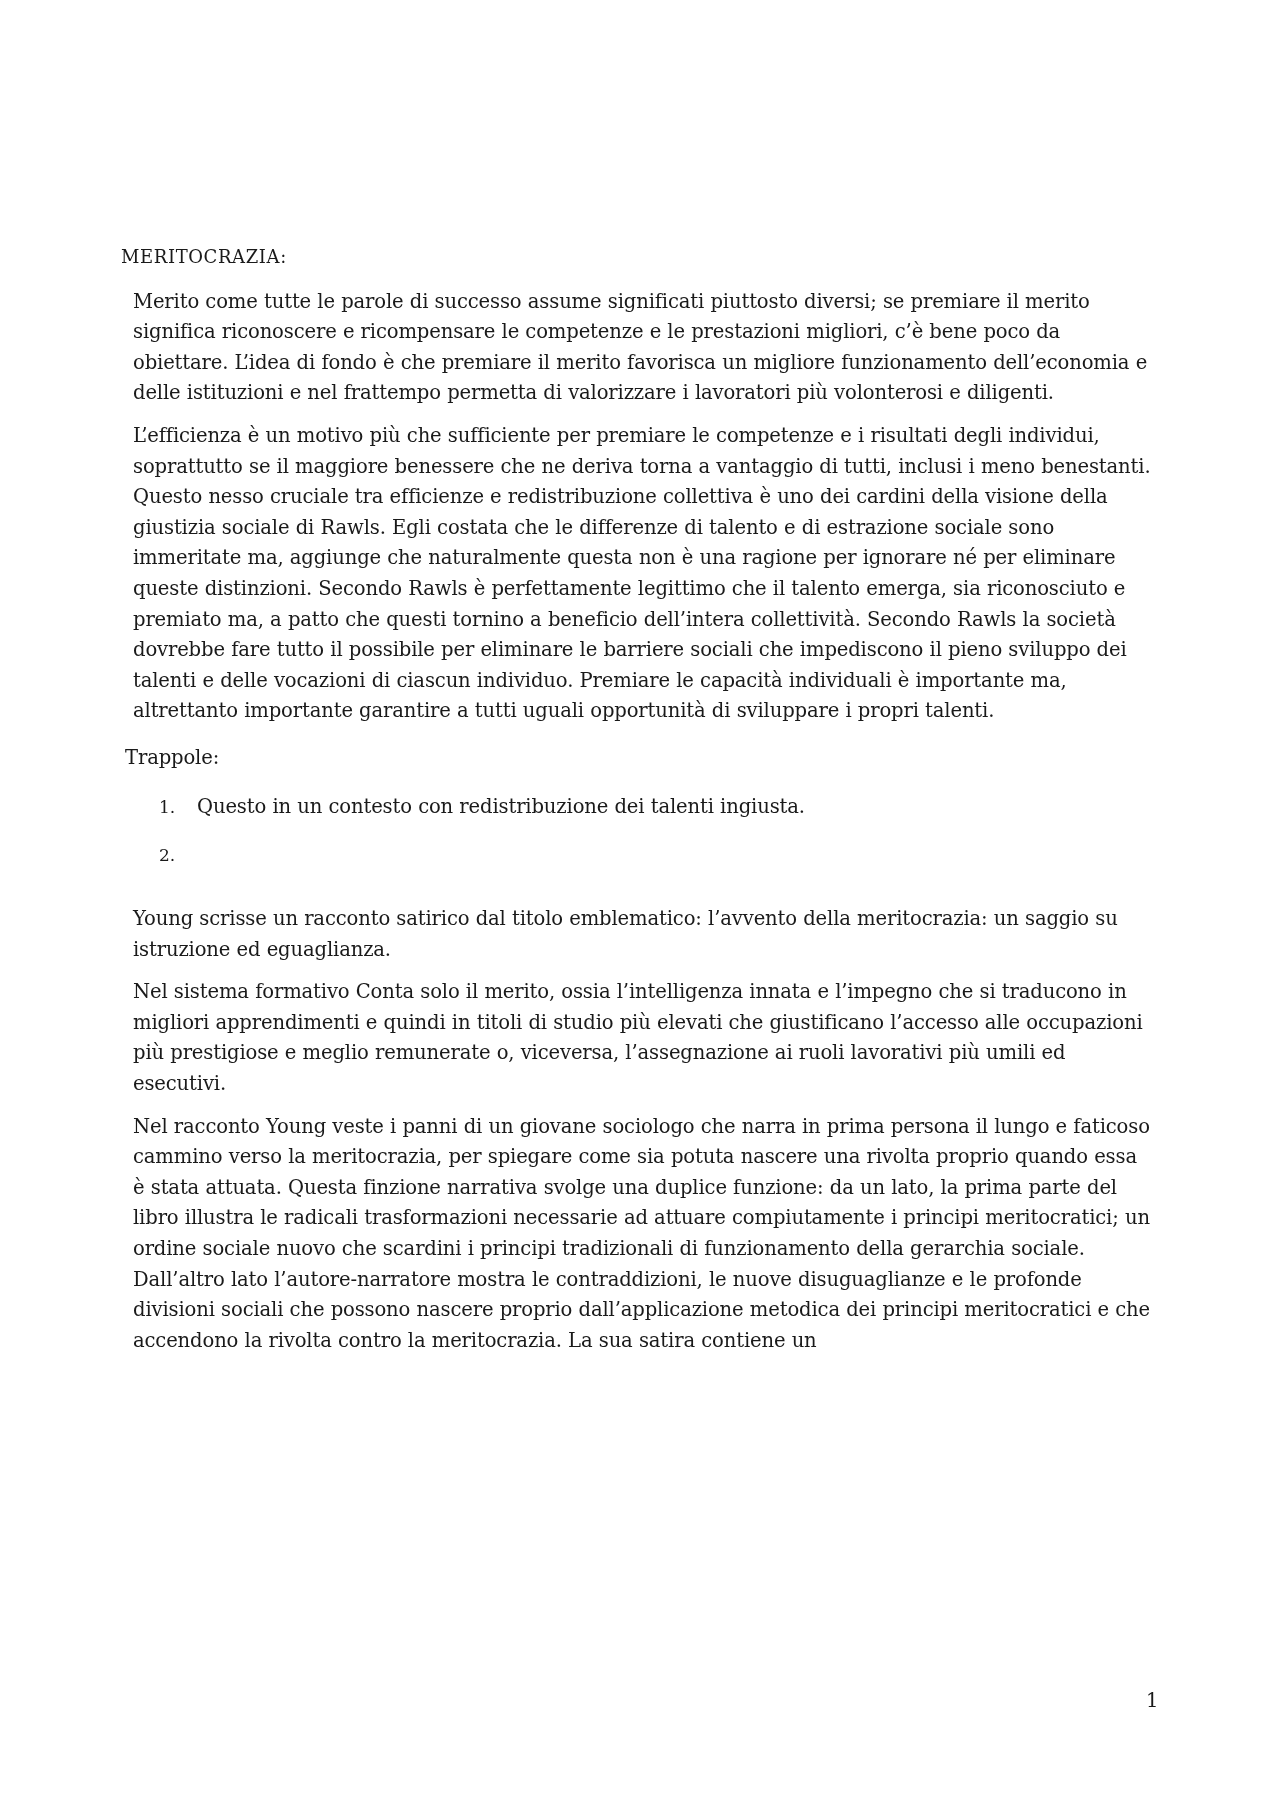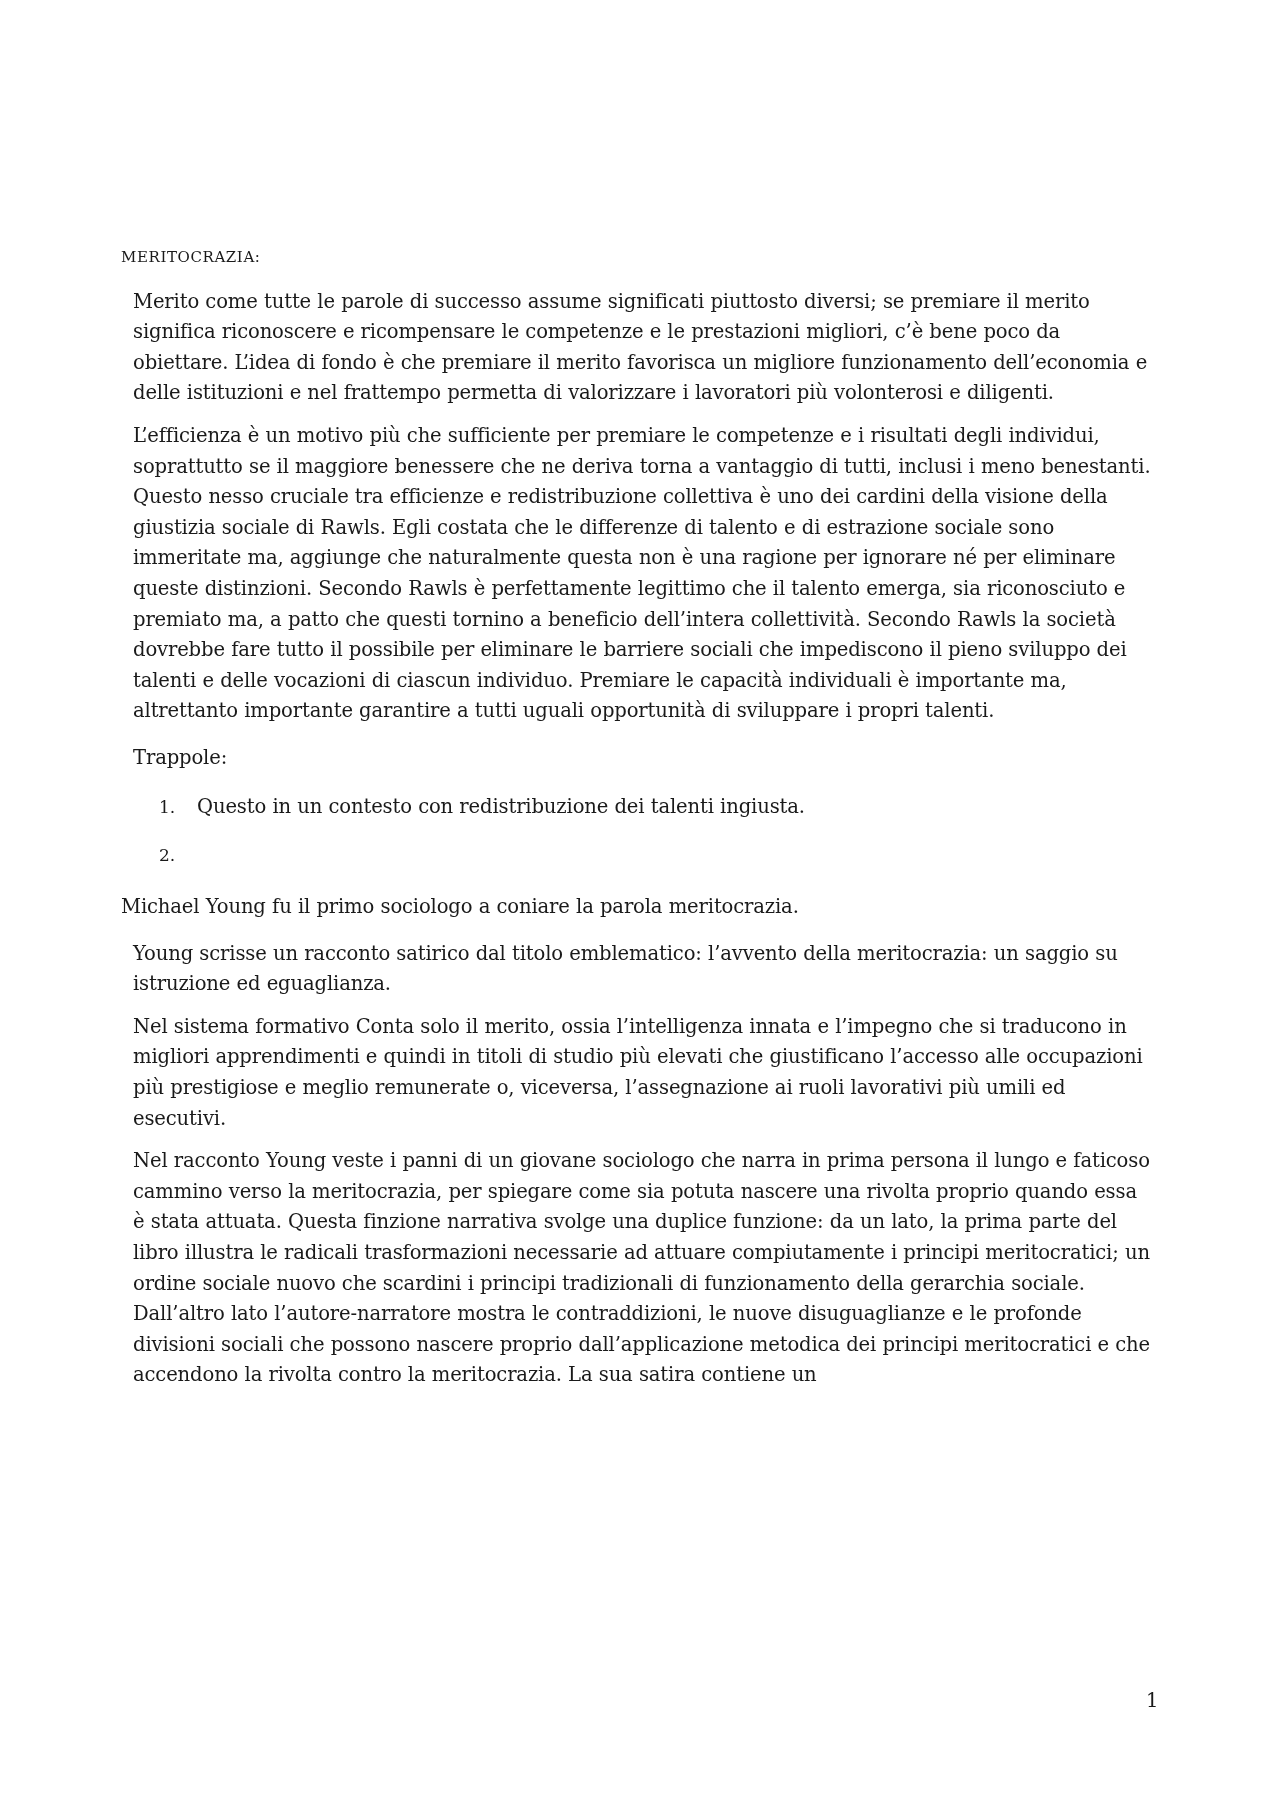--- a/index.html
+++ b/index.html
@@ -28,32 +28,32 @@
       left: 121px;
       top: 242px;
       width: 1045px;
       font-size: 19.6px;
       line-height: 30.6px;
       letter-spacing: -0.15px;
       word-spacing: 0.2px;
     }
     .heading {
       margin: 0 0 14px 0;
-      font-size: 15px;
+      font-size: 18px;
       letter-spacing: 0.6px;
       font-weight: normal;
     }
     .para {
       margin: 12px;
     }
     .block {
       margin: 0 0 16px 0;
     }
     .trap-label {
-      margin: 0 0 18px 12px;
+      margin: 0 0 18px 4px;
     }
     .trap-list {
       list-style: none;
       margin: 0;
       padding: 0;
     }
     .trap-item {
       position: relative;
       padding-left: 76px;
       margin: 0 0 18px 0;
@@ -95,21 +95,20 @@
         <span class="trap-num">1.</span>
         <span>Questo in un contesto con redistribuzione dei talenti ingiusta.</span>
       </li>
       <li class="trap-item">
         <span class="trap-num">2.</span>
       </li>
     </ol>
 
     <div class="spacer"></div>
 
-    <p class="para block">Michael Young fu il primo sociologo a coniare la parola meritocrazia.</p>
 
     <div class="block">
       <p class="para">Young scrisse un racconto satirico dal titolo emblematico: l’avvento della meritocrazia: un saggio su istruzione ed eguaglianza.</p>
       <p class="para">Nel sistema formativo Conta solo il merito, ossia l’intelligenza innata e l’impegno che si traducono in migliori apprendimenti e quindi in titoli di studio più elevati che giustificano l’accesso alle occupazioni più prestigiose e meglio remunerate o, viceversa, l’assegnazione ai ruoli lavorativi più umili ed esecutivi.</p>
       <p class="para">Nel racconto Young veste i panni di un giovane sociologo che narra in prima persona il lungo e faticoso cammino verso la meritocrazia, per spiegare come sia potuta nascere una rivolta proprio quando essa è stata attuata. Questa finzione narrativa svolge una duplice funzione: da un lato, la prima parte del libro illustra le radicali trasformazioni necessarie ad attuare compiutamente i principi meritocratici; un ordine sociale nuovo che scardini i principi tradizionali di funzionamento della gerarchia sociale. Dall’altro lato l’autore-narratore mostra le contraddizioni, le nuove disuguaglianze e le profonde divisioni sociali che possono nascere proprio dall’applicazione metodica dei principi meritocratici e che accendono la rivolta contro la meritocrazia. La sua satira contiene un</p>
     </div>
 
   </div>
 
   <div class="page-number">1</div>

